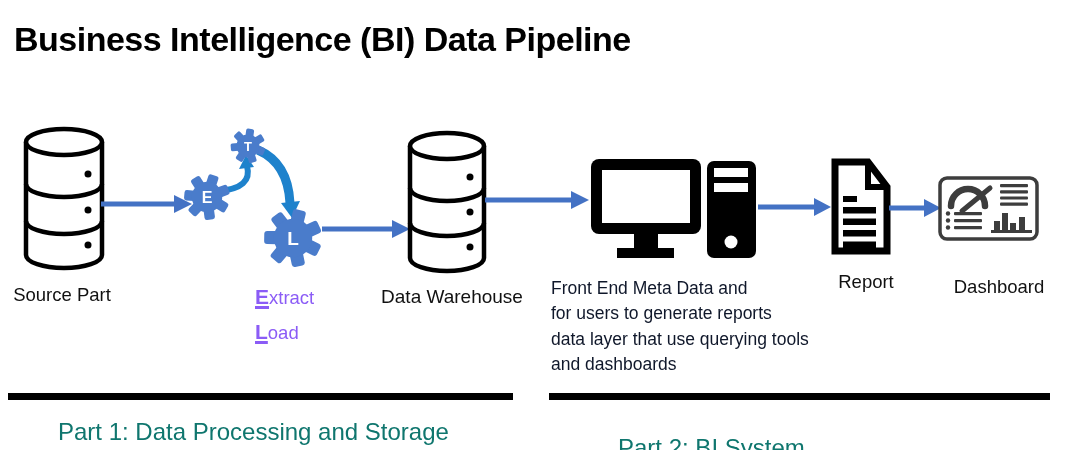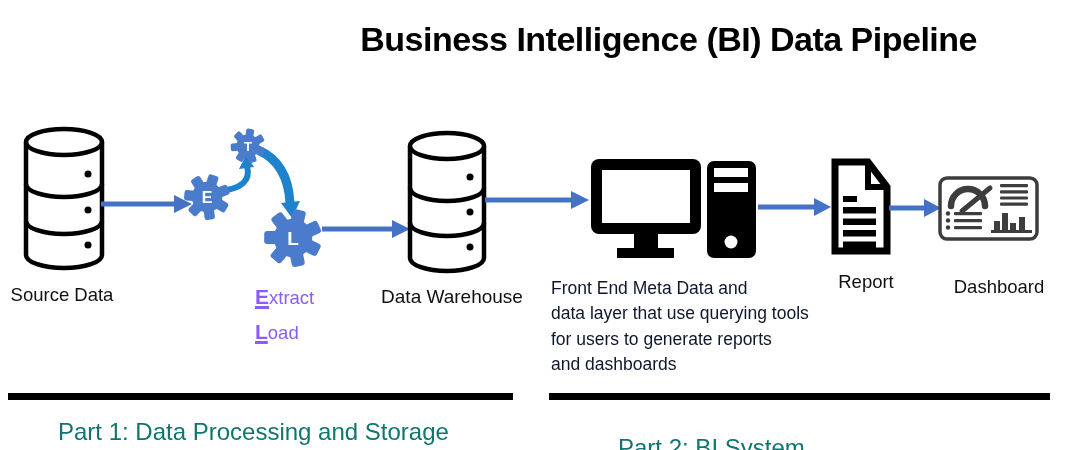--- a/index.html
+++ b/index.html
@@ -1,19 +1,19 @@
 <!DOCTYPE html>
 <html style="--color-arrow: #4472C4; --color-gear: #4A7CCB; --color-curve: #1E82CC; --color-ink: #000000; --color-dashboard: #3D3D3D;"><head>
 <meta charset="utf-8">
 <style>
   html,body{margin:0;padding:0;background:#fff;}
   .stage{position:relative;width:1065px;height:450px;background:#fff;overflow:hidden;
          font-family:"Liberation Sans",sans-serif;color:#111;}
   .abs{position:absolute;}
-  .title{left:0;top:20px;width:977px;text-align:right;font-size:34px;font-weight:700;
+  .title{left:14px;top:20px;width:977px;text-align:left;font-size:34px;font-weight:700;
          letter-spacing:-0.5px;color:#000;white-space:nowrap;}
   .node-label{font-size:18.5px;color:#111;white-space:nowrap;}
   .centered{transform:translateX(-50%);}
   .etl-steps{left:255px;top:280px;font-size:18.5px;line-height:34px;color:#8b5cf6;}
   .etl-initial{font-weight:700;font-size:21px;text-decoration:underline;
                text-decoration-thickness:2.5px;text-underline-offset:2px;}
   .desc{left:551px;top:276px;font-size:17.5px;line-height:25.3px;color:#0f172a;}
   .bar{background:#000;height:7px;top:393px;}
   .part-label{top:418px;font-size:24px;color:#0f766e;white-space:nowrap;}
   svg text.gear-letter{font-family:"Liberation Sans",sans-serif;font-weight:700;
@@ -149,33 +149,33 @@
       <rect class="dash-fill" x="991" y="230" width="41" height="3"></rect>
       <rect class="dash-fill" x="994" y="221" width="6" height="9"></rect>
       <rect class="dash-fill" x="1002" y="213" width="6" height="17"></rect>
       <rect class="dash-fill" x="1010" y="223" width="6" height="7"></rect>
       <rect class="dash-fill" x="1019" y="217" width="6" height="13"></rect>
     </g>
   </svg>
 
   <div class="abs title">Business Intelligence (BI) Data Pipeline</div>
 
-  <div class="abs node-label centered" style="left:62px;top:284px;">Source Data</div>
+  <div class="abs node-label centered" style="left:62px;top:284px;">Source Part</div>
 
   <div class="abs etl-steps">
     <div><span class="etl-initial">E</span><span>xtract</span></div>
     <div><span class="etl-initial">L</span><span>oad</span></div>
   </div>
 
   <div class="abs node-label centered" style="left:452px;top:286px;font-size:19px;">Data Warehouse</div>
 
   <div class="abs desc">
     <div>Front End Meta Data and</div>
+    <div>for users to generate reports</div>
     <div>data layer that use querying tools</div>
-    <div>for users to generate reports</div>
     <div>and dashboards</div>
   </div>
 
   <div class="abs node-label centered" style="left:866px;top:271px;">Report</div>
 
   <div class="abs node-label centered" style="left:999px;top:276px;">Dashboard</div>
 
   <div class="abs bar" style="left:8px;width:505px;"></div>
   <div class="abs bar" style="left:549px;width:501px;"></div>
 

